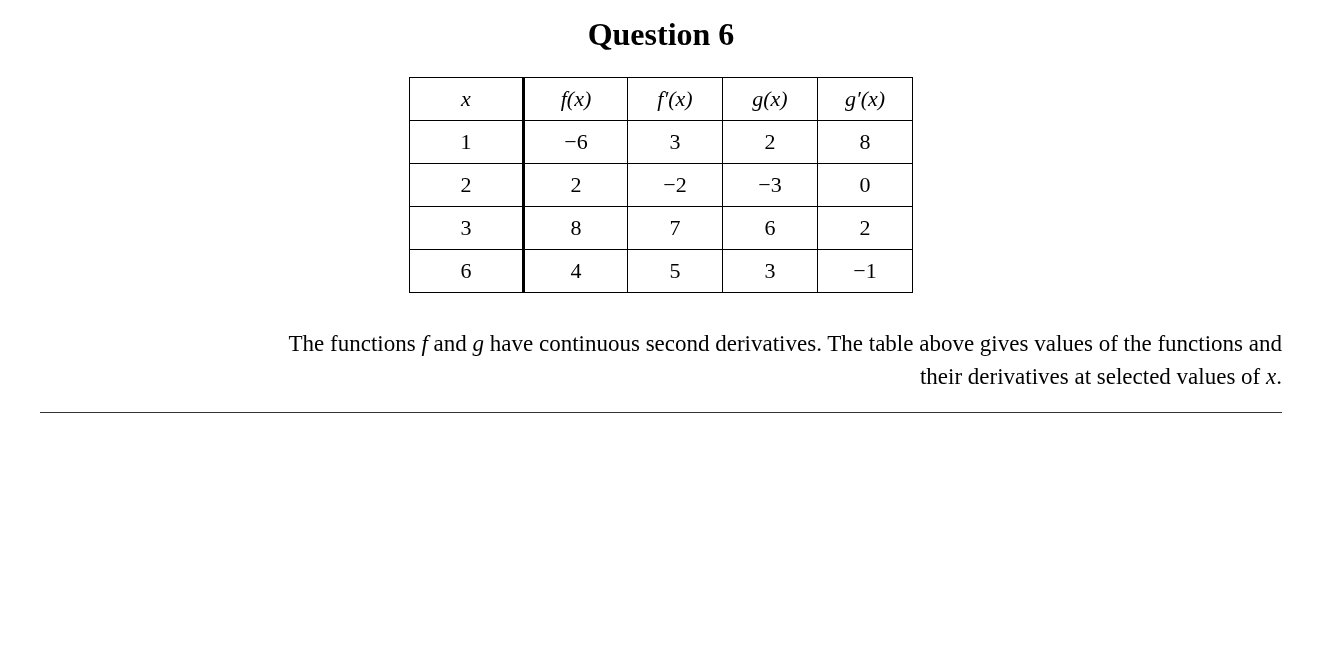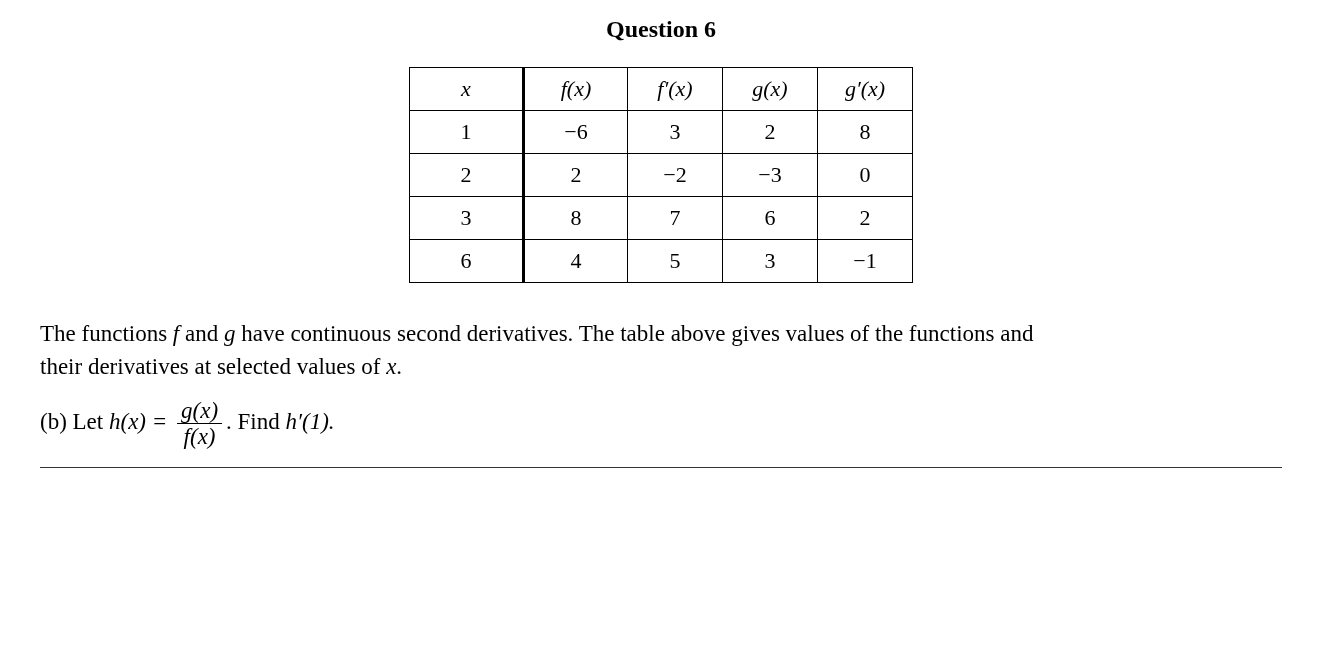--- a/index.html
+++ b/index.html
@@ -11,21 +11,21 @@
     font-family: "Times New Roman", Times, serif;
     font-size: 23px;
     color: #000;
   }
   .page {
     padding: 10px 40px 0 40px;
   }
   .title {
     text-align: center;
     font-weight: bold;
-    font-size: 24px;
+    font-size: 32px;
     margin: 6px 0 24px 0;
   }
   .table-wrap {
     display: flex;
     justify-content: center;
     margin-bottom: 34px;
   }
   table {
     border-collapse: collapse;
   }
@@ -42,20 +42,21 @@
   th.ncol, td.ncol { width: 92px; }
   th { font-weight: normal; }
   
   .colx-right {
     border-right: 3px solid #000;
   }
   .ital { font-style: italic; }
   .body-text {
     line-height: 1.45;
     margin: 0 0 14px 0;
+    text-align: right;
   }
   .part {
     margin: 0 0 14px 0;
     line-height: 1.5;
   }
   .frac {
     display: inline-block;
     vertical-align: middle;
     text-align: center;
     margin: 0 4px;
@@ -144,19 +145,16 @@
     </tbody>
       </table>
   </div>
 
   <p class="body-text">
     <span>The functions </span><span class="ital">f</span><span> and </span><span class="ital">g</span><span>  have continuous second derivatives. The table above gives values of the functions and</span><br>
     <span>their derivatives at selected values of </span><span class="ital">x</span><span>.</span>
   </p>
 
 
-  <p class="part">
-    <span>(b)  Let </span><span class="ital">h(x) = </span><span class="frac"><span class="num ital">g(x)</span><span class="den ital">f(x)</span></span><span>.</span><span>  Find </span><span class="ital">h′(1).</span>
-  </p>
 
 
   <hr class="hr">
 </div>
 
 </body></html>

